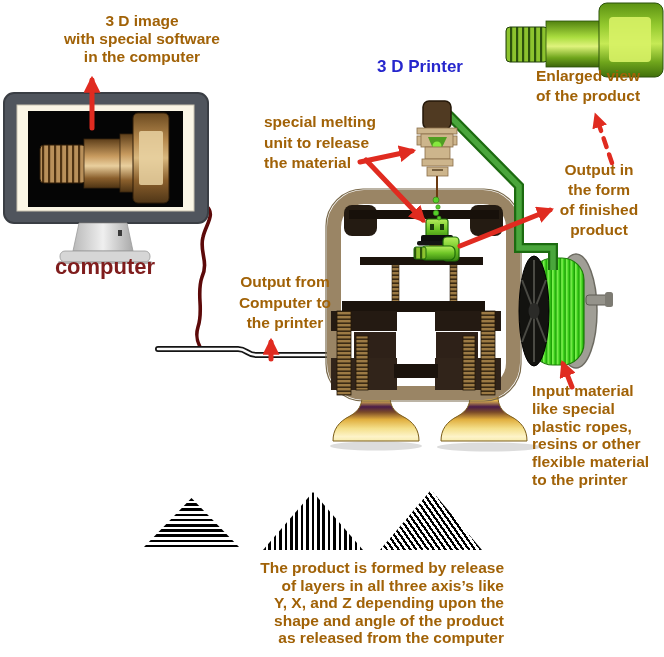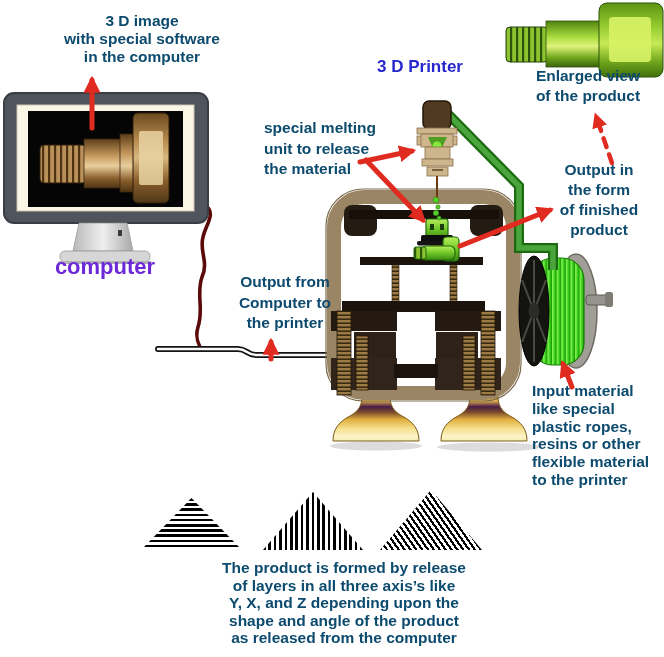--- a/index.html
+++ b/index.html
@@ -1,31 +1,31 @@
 <!DOCTYPE html>
 <html><head>
 <meta charset="utf-8">
 <style>
   html,body{margin:0;padding:0;background:#fff;}
   #stage{position:relative;width:664px;height:657px;background:#ffffff;overflow:hidden;
          font-family:"Liberation Sans",sans-serif;}
   #art{position:absolute;left:0;top:0;}
-  .lbl{position:absolute;font-weight:bold;white-space:pre-line;color:#0c4a6e;
+  .lbl{position:absolute;font-weight:bold;white-space:pre-line;color:#a16207;
        font-size:15.5px;line-height:19px;}
   .lbl-topleft{left:18px;top:12px;width:248px;text-align:center;line-height:18px;}
   .lbl-computer{left:38px;top:254px;width:134px;text-align:center;
-                font-size:22px;line-height:26px;color:#6d28d9;}
+                font-size:22px;line-height:26px;color:#7f1d1d;}
   .lbl-printer-title{left:352px;top:54px;width:136px;text-align:center;
                 font-size:17px;line-height:26px;color:#2626cd;}
-  .lbl-melting{left:264px;top:118px;width:150px;text-align:left;line-height:20.5px;}
+  .lbl-melting{left:264px;top:112px;width:150px;text-align:left;line-height:20.5px;}
   .lbl-output-computer{left:222px;top:272px;width:126px;text-align:center;line-height:20.5px;}
   .lbl-enlarged{left:510px;top:66px;width:156px;text-align:center;line-height:20px;}
   .lbl-output-finished{left:536px;top:160px;width:126px;text-align:center;line-height:20px;}
   .lbl-input{left:532px;top:382px;width:136px;text-align:left;line-height:17.8px;}
-  .lbl-caption{left:184px;top:559px;width:320px;text-align:center;
+  .lbl-caption{left:184px;top:559px;width:320px;text-align:right;
                font-size:15.5px;line-height:17.6px;}
   .tri{position:absolute;}
   .tri-h{left:143px;top:498px;width:97px;height:50px;
      clip-path:polygon(50% 0,100% 100%,0 100%);
      background:repeating-linear-gradient(to bottom,#000 0 2.6px,#fff 2.6px 5.2px);}
   .tri-v{left:263px;top:492px;width:100px;height:58px;
      clip-path:polygon(50% 0,100% 100%,0 100%);
      background:repeating-linear-gradient(to right,#000 0 2.6px,#fff 2.6px 5.4px);}
   .tri-d{left:380px;top:490px;width:102px;height:60px;
      clip-path:polygon(50% 0,100% 100%,0 100%);

